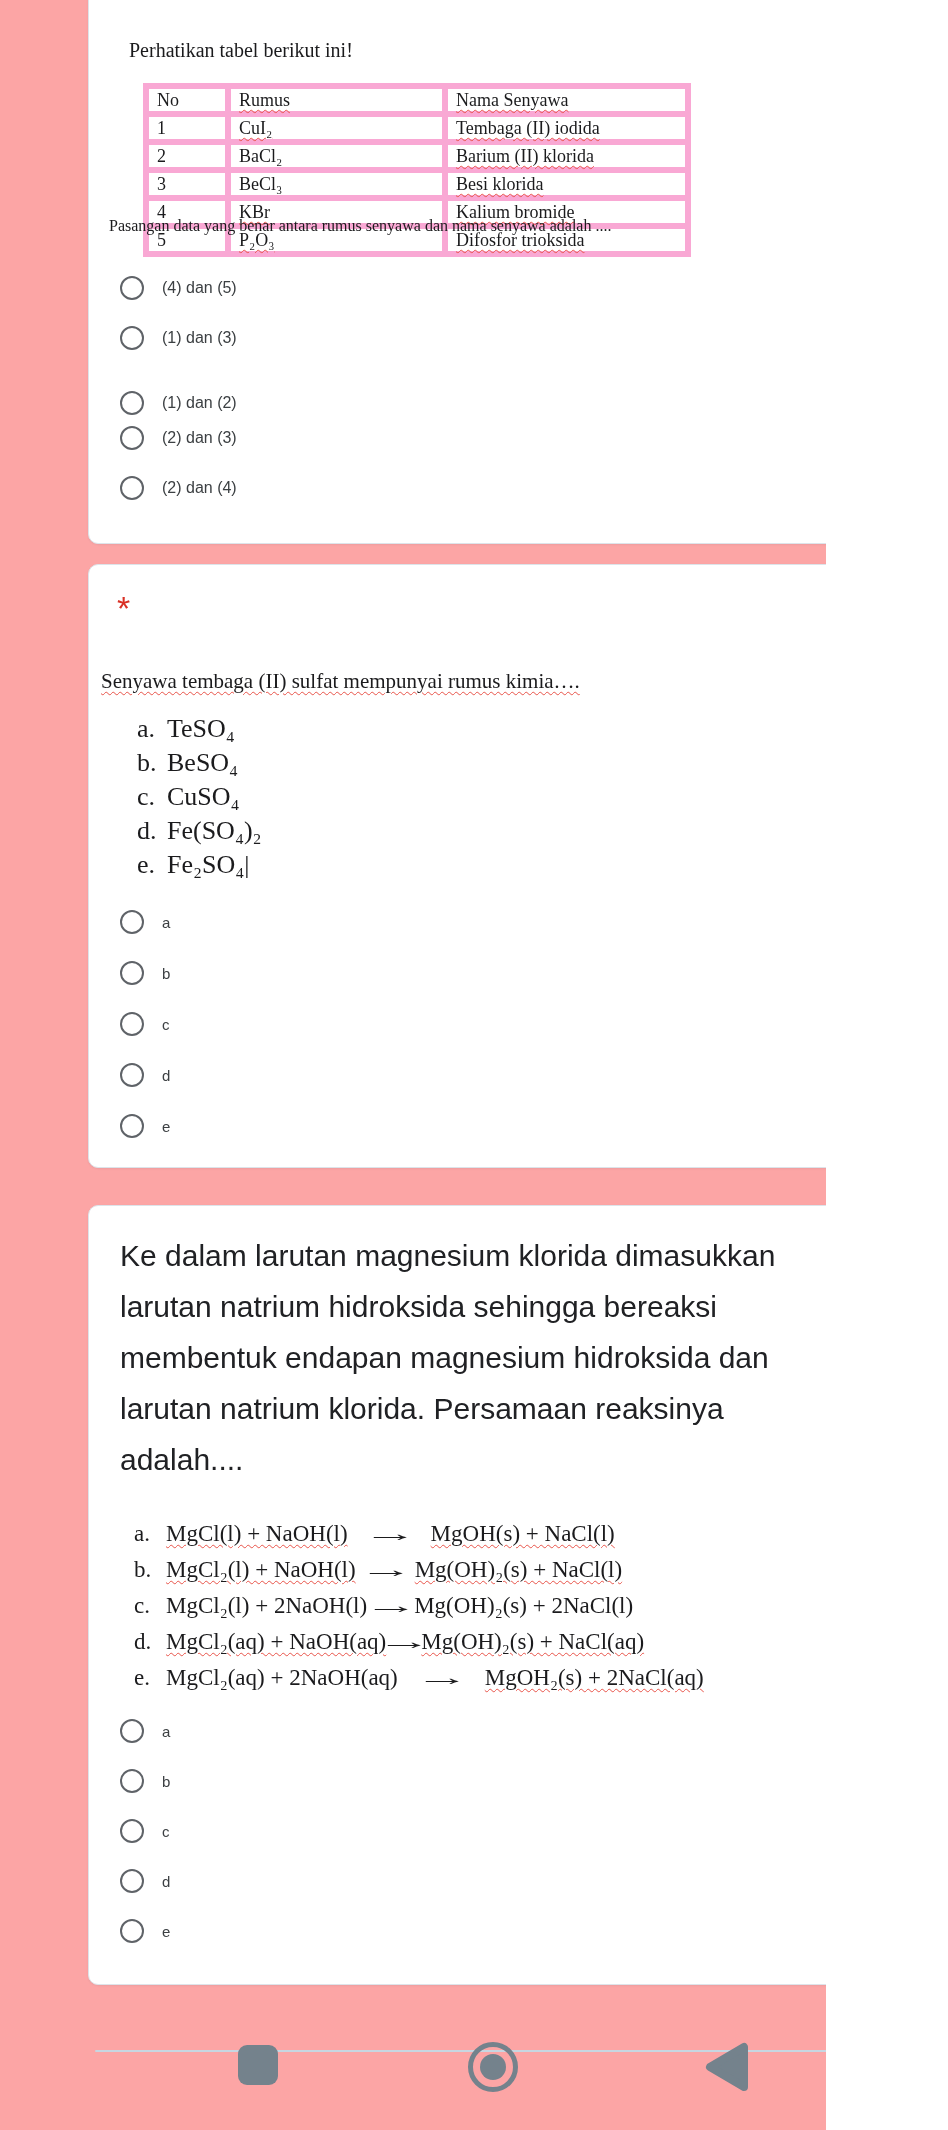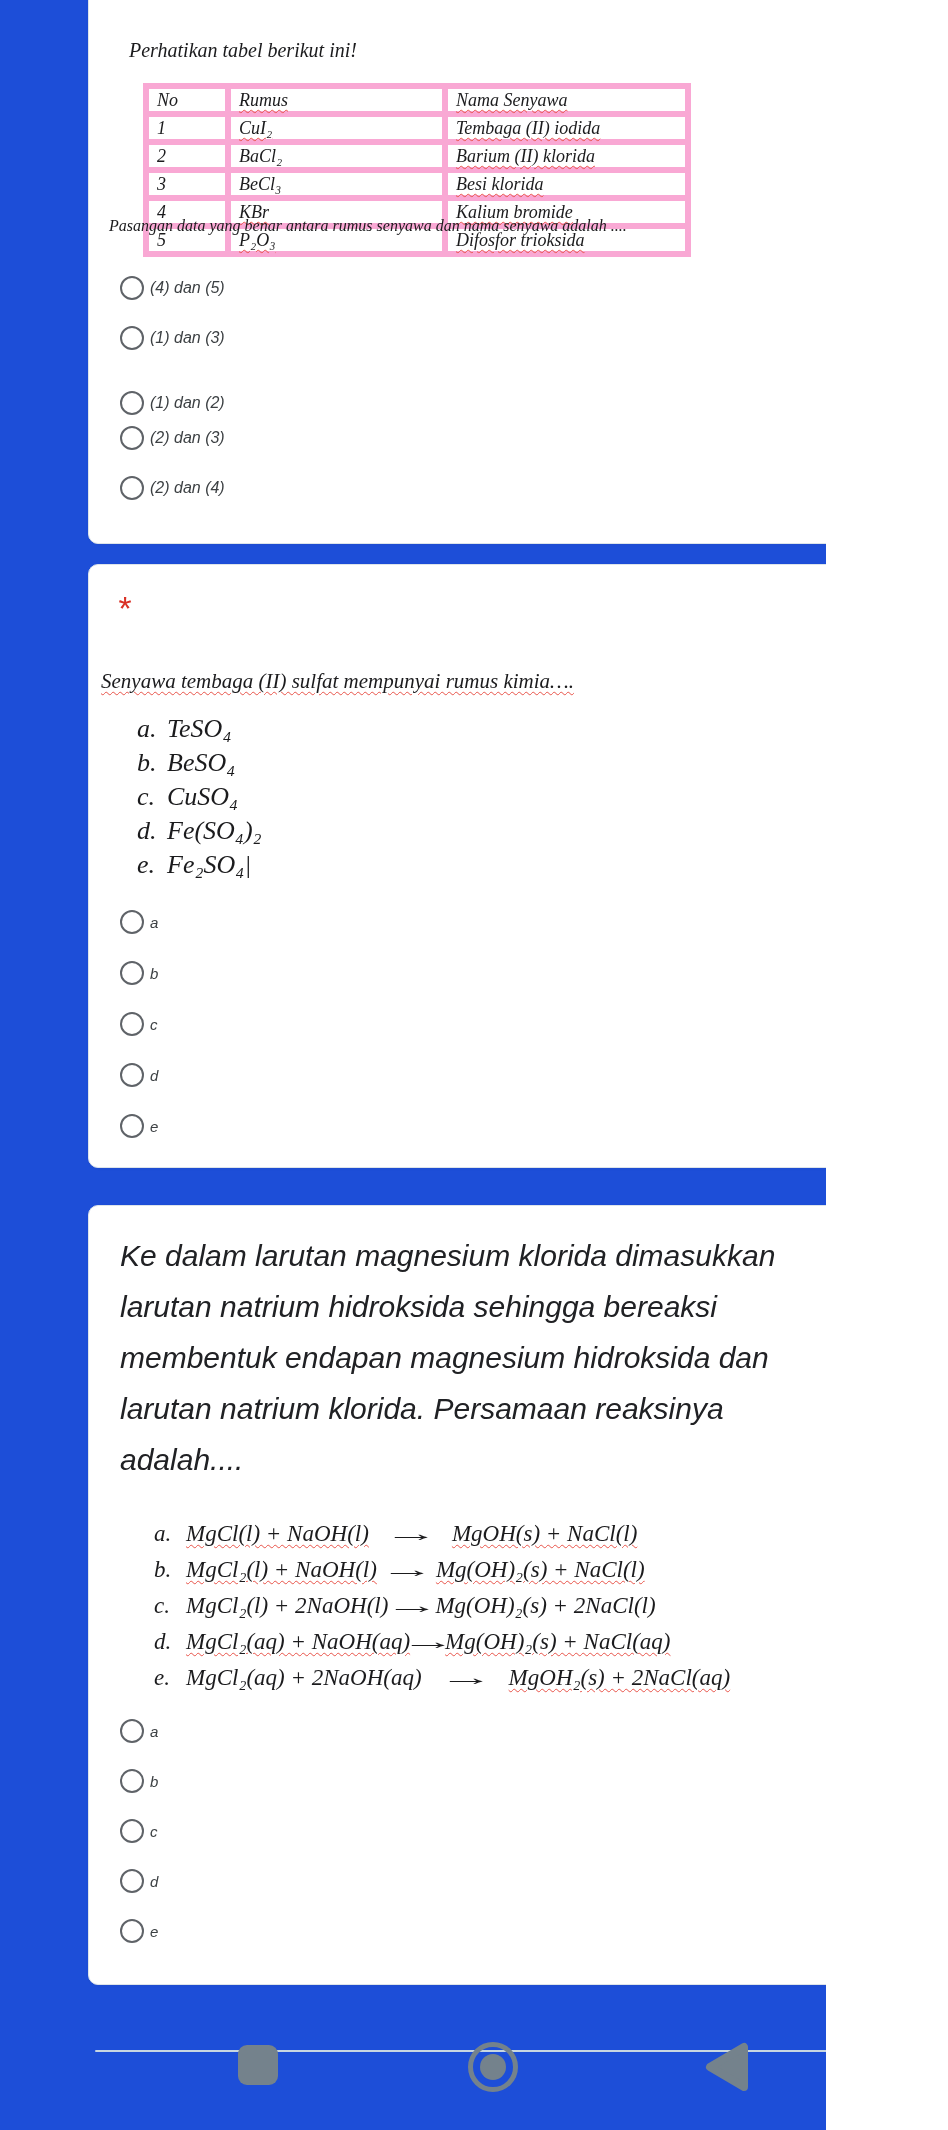--- a/index.html
+++ b/index.html
@@ -1,20 +1,19 @@
 <!DOCTYPE html>
 <html><head>
 <meta charset="utf-8">
 <style>
   html,body{margin:0;padding:0;}
   .page{
     position:relative;width:826px;height:2130px;
-    background:#1d4ed8;overflow:hidden;
+    background:#fca5a5;overflow:hidden;
     font-family:"Liberation Sans","DejaVu Sans",sans-serif;
-    font-style:italic;
   }
   .card{
     position:absolute;left:88px;width:812px;background:#ffffff;
     border:1px solid #dde4ea;border-radius:10px;
     box-shadow:0 1px 2px rgba(60,80,100,0.08);
     box-sizing:border-box;
   }
   .card1{top:-14px;height:558px;border-top-left-radius:0;border-top-right-radius:0;}
   .card2{top:564px;height:604px;}
   .card3{top:1205px;height:780px;}
@@ -34,36 +33,36 @@
   }
   .ctable th,.ctable td{
     border:6px solid #f9a8d4;padding:0 8px;height:22px;
     font-weight:normal;text-align:left;white-space:nowrap;
   }
   .col-no{width:60px;}
   .col-rumus{width:195px;}
   .col-nama{width:221px;}
   .qtext{position:absolute;top:230px;left:20px;font-size:16px;white-space:nowrap;}
 
-  .opt{position:absolute;left:31px;height:24px;display:flex;align-items:center;gap:6px;cursor:pointer;}
+  .opt{position:absolute;left:31px;height:24px;display:flex;align-items:center;gap:18px;cursor:pointer;}
   .radio{
     width:24px;height:24px;box-sizing:border-box;border:2px solid #5f6368;
     border-radius:50%;background:#fff;flex:0 0 auto;
   }
   .olabel{font-size:16px;color:#3c4043;white-space:nowrap;}
 
   .asterisk{position:absolute;color:#d93025;font-size:34px;line-height:34px;}
   .q2-title{position:absolute;top:668px;left:12px;font-size:21px;white-space:nowrap;}
   .q2-title{top:auto}
   .card2 .q2-title{position:absolute;top:104px;left:12px;}
   .choice{position:absolute;left:48px;font-size:26px;white-space:nowrap;}
   .letter{display:inline-block;width:30px;}
 
   .q3line{position:absolute;left:31px;font-size:30px;line-height:40px;color:#202124;white-space:nowrap;}
-  .eq{position:absolute;left:45px;font-size:23px;white-space:nowrap;margin-left:20px;}
+  .eq{position:absolute;left:45px;font-size:23px;white-space:nowrap;}
   .eq .letter{width:32px;}
   .arrow{display:inline-block;transform:scaleX(2.4);}
   .m1{margin:0 30px;} .m2{margin:0 18px;} .m3{margin:0 12px;} .m4{margin:0 6px;} .m5{margin:0 32px;}
 
   .divider{position:absolute;top:2050px;left:95px;width:810px;height:2px;background:#c7d6e1;border-radius:1px;}
 
   .navbtn{position:absolute;cursor:pointer;background:transparent;border:none;padding:0;}
   .sq-icon{width:40px;height:40px;background:#74828c;border-radius:9px;}
   .home-outer{
     width:50px;height:50px;box-sizing:border-box;border:5px solid #74828c;border-radius:50%;

